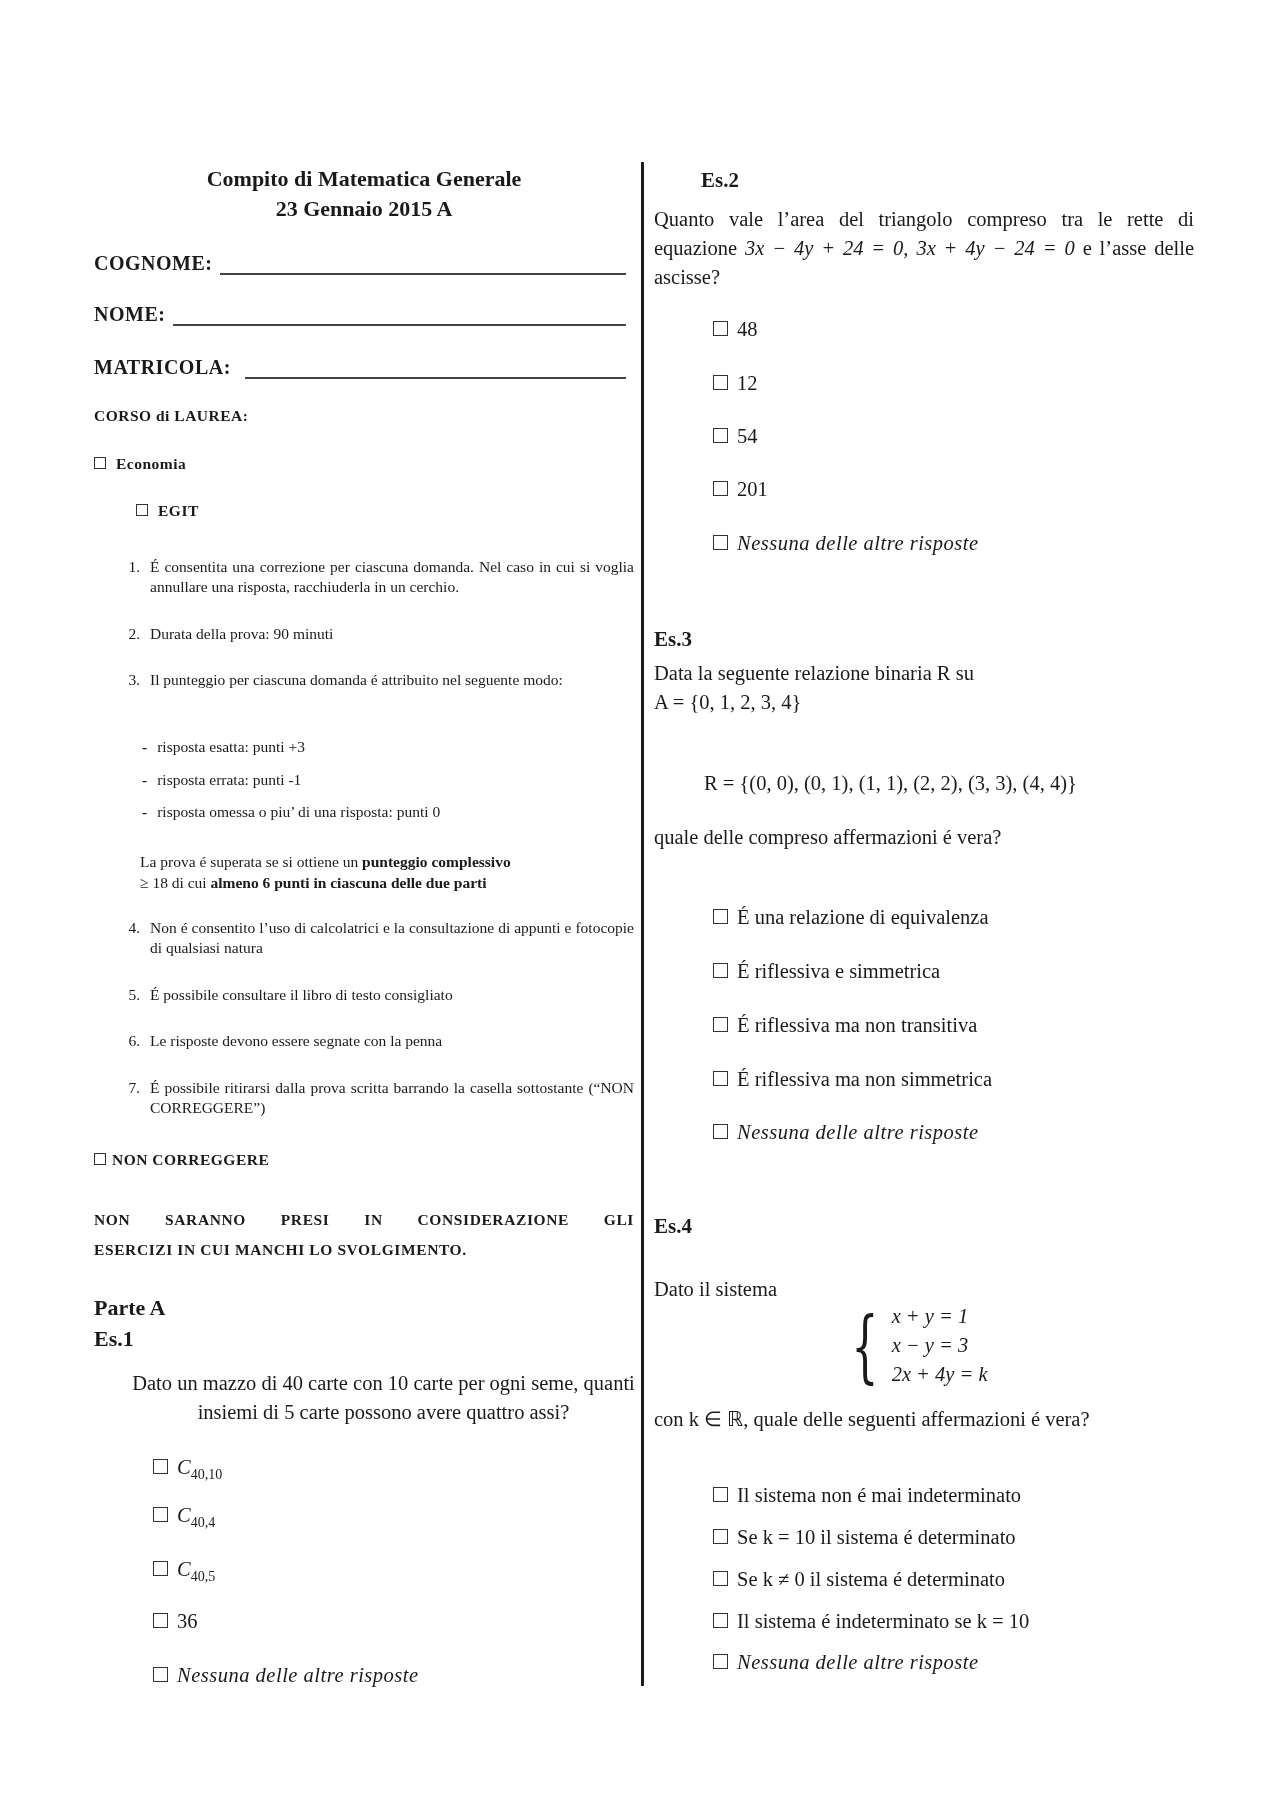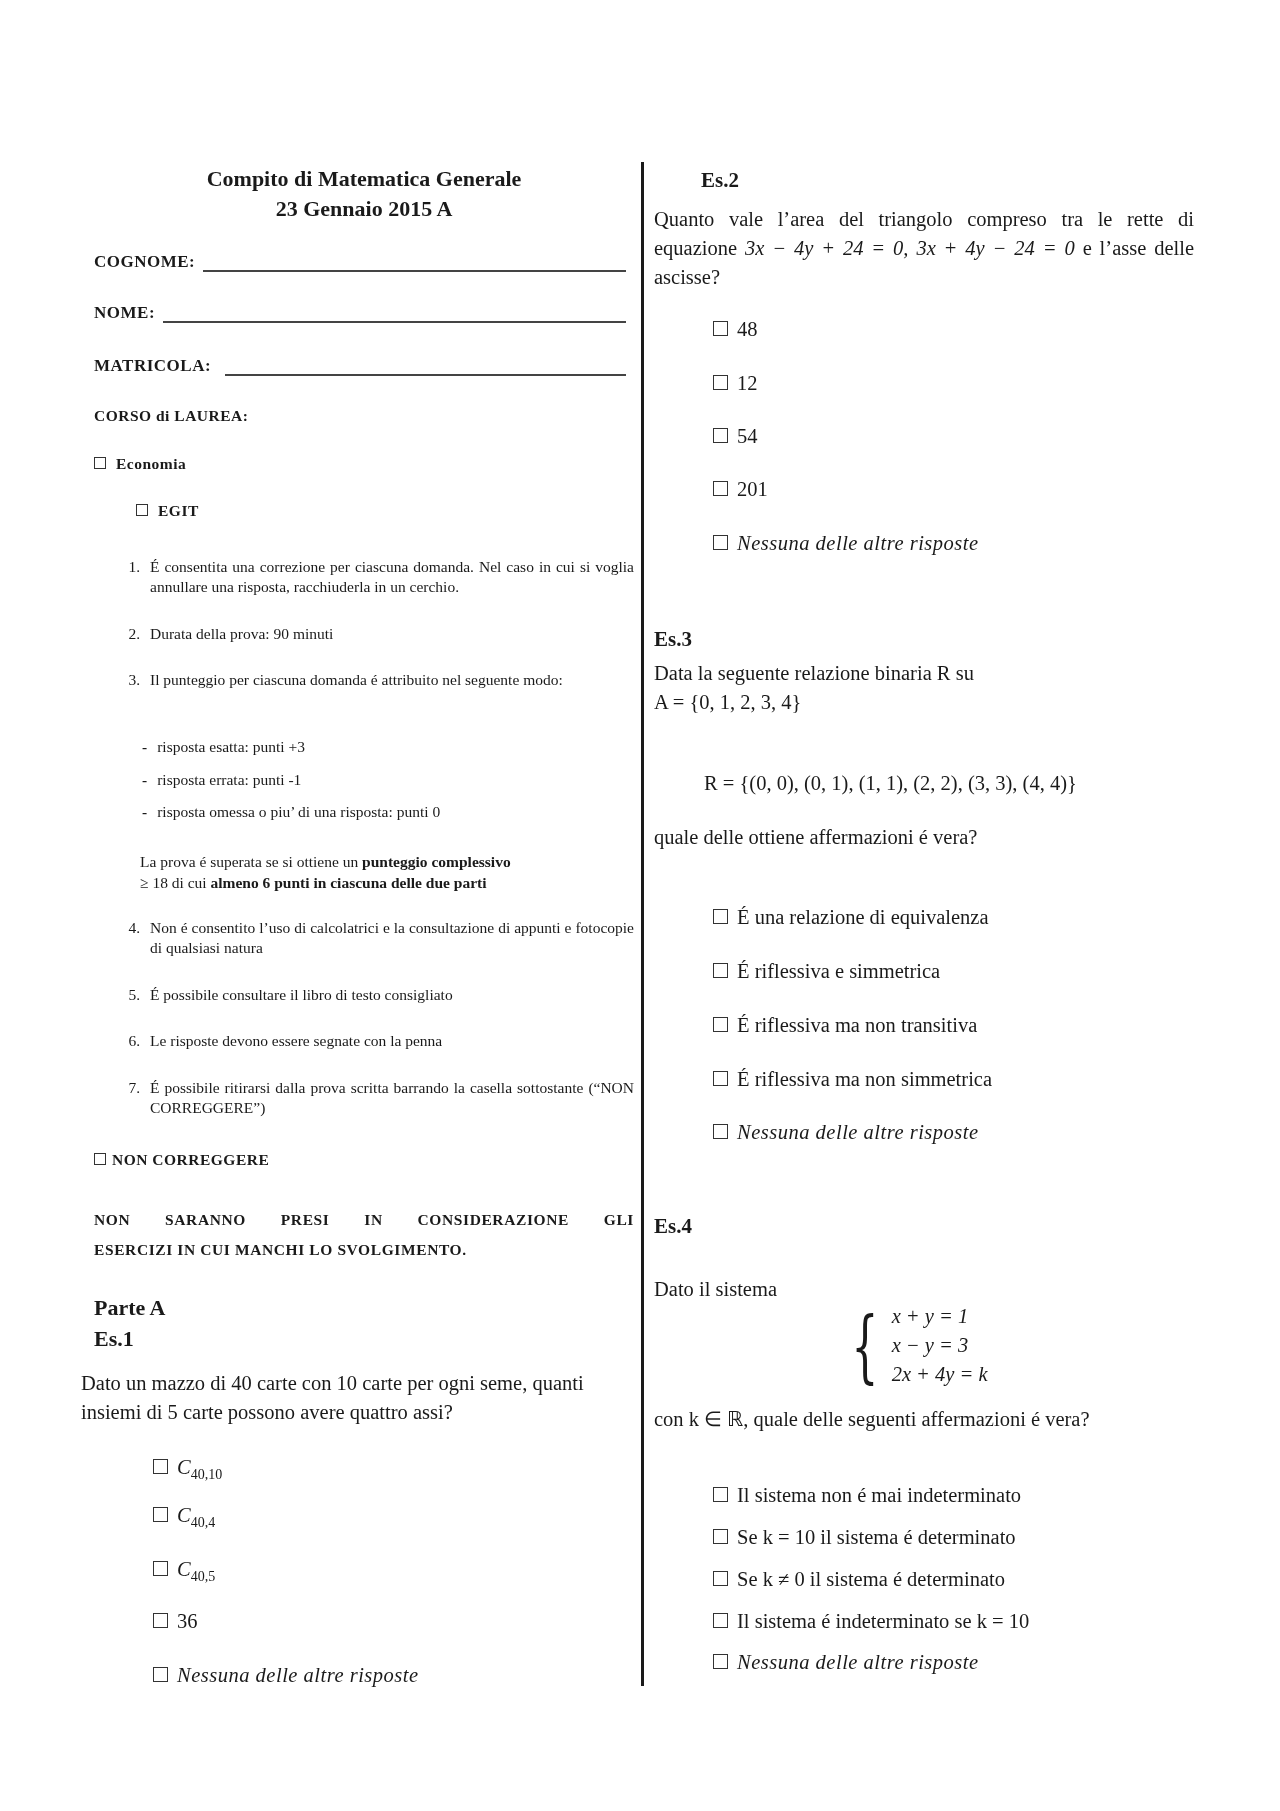--- a/index.html
+++ b/index.html
@@ -17,21 +17,21 @@
     .bold { font-weight: bold; }
     .ital { font-style: italic; }
 
     
     .title {
       left: 94px; width: 540px; top: 164px; text-align: center;
       font-weight: bold; font-size: 22px; line-height: 30px;
       font-family: "Liberation Serif", serif;
     }
     .field {
-      left: 94px; width: 532px; font-weight: bold; font-size: 17px;
+      left: 94px; width: 532px; font-weight: bold; font-size: 20px;
       display: flex; align-items: flex-end; letter-spacing: 0.5px;
       font-family: "Liberation Serif", serif;
     }
     .field .line { flex: 1; border-bottom: 2px solid #444; margin-left: 8px; height: 14px; }
     .smallcap { font-weight: bold; font-size: 15.5px; letter-spacing: 0.5px; font-family: "Liberation Serif", serif; }
     .cb {
       display: inline-block; width: 12px; height: 12px; border: 1.3px solid #333;
       box-sizing: border-box; vertical-align: middle; margin-right: 10px; position: relative; top: -2px;
     }
     .cb.big { width: 15px; height: 15px; margin-right: 9px; top: -3px; }
@@ -145,21 +145,21 @@
     <span class="cb" style="margin-right:6px;"></span><span>NON CORREGGERE</span>
   </div>
 
   <div class="abs warn" style="top:1205px;">
     <span class="l1">NON SARANNO PRESI IN CONSIDERAZIONE GLI</span>
     <span>ESERCIZI IN CUI MANCHI LO SVOLGIMENTO.</span>
   </div>
 
   <div class="abs h-part" style="left:94px; top:1292px;">Parte A</div>
   <div class="abs h-part" style="left:94px; top:1323px;">Es.1</div>
-  <div class="abs question" style="left:81px; top:1369px; width:545px;">Dato un mazzo di 40 carte con 10 carte per ogni seme, quanti insiemi di 5 carte possono avere quattro assi?</div>
+  <div class="abs question" style="left:111px; top:1369px; width:545px;text-align:center;">Dato un mazzo di 40 carte con 10 carte per ogni seme, quanti insiemi di 5 carte possono avere quattro assi?</div>
 
   <div class="opt" style="left:118px; top:1456px;">
     <span class="cb big"></span><span class="math">C</span><sub>40,10</sub>
   </div>
   <div class="opt" style="left:118px; top:1504px;">
     <span class="cb big"></span><span class="math">C</span><sub>40,4</sub>
   </div>
   <div class="opt" style="left:118px; top:1558px;">
     <span class="cb big"></span><span class="math">C</span><sub>40,5</sub>
   </div>
@@ -193,21 +193,21 @@
   <div class="opt" style="left:678px; top:532px;">
     <span class="cb big"></span><span class="ital" style="letter-spacing:0.5px;">Nessuna delle altre risposte</span>
   </div>
 
   <div class="abs h-part" style="left:654px; top:623px; font-size:21px;">Es.3</div>
   <div class="abs question" style="left:654px; top:659px; width:540px;">
     <div>Data la seguente relazione binaria R su</div>
     <div>A = {0, 1, 2, 3, 4}</div>
   </div>
   <div class="abs question" style="left:704px; top:769px;">R = {(0, 0), (0, 1), (1, 1), (2, 2), (3, 3), (4, 4)}</div>
-  <div class="abs question" style="left:654px; top:823px;">quale delle ottiene affermazioni é vera?</div>
+  <div class="abs question" style="left:654px; top:823px;">quale delle compreso affermazioni é vera?</div>
 
   <div class="opt" style="left:678px; top:906px;">
     <span class="cb big"></span><span>É una relazione di equivalenza</span>
   </div>
   <div class="opt" style="left:678px; top:960px;">
     <span class="cb big"></span><span>É riflessiva e simmetrica</span>
   </div>
   <div class="opt" style="left:678px; top:1014px;">
     <span class="cb big"></span><span>É riflessiva ma non transitiva</span>
   </div>

